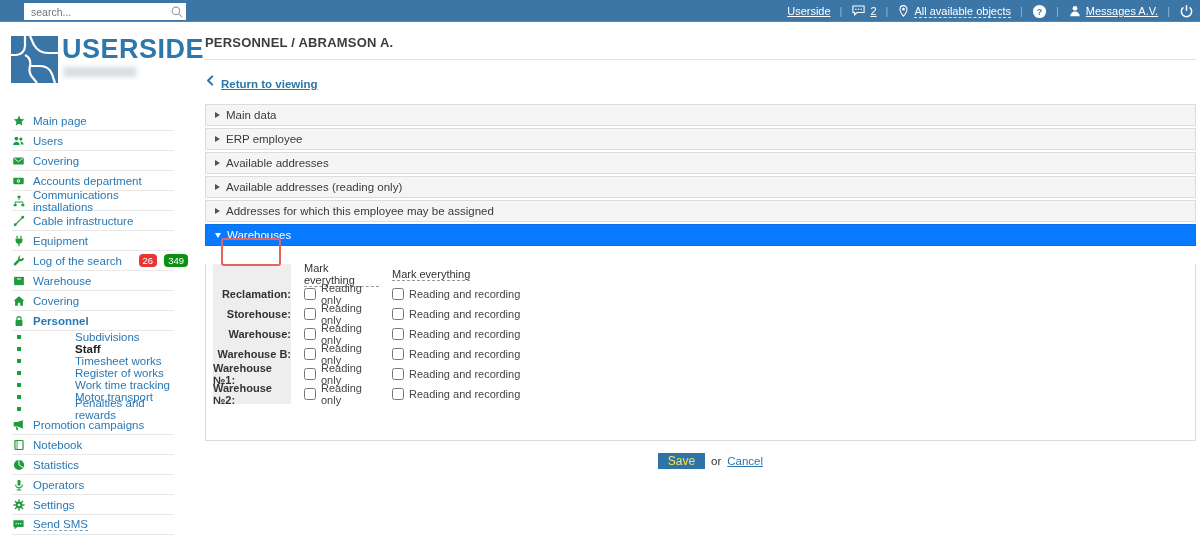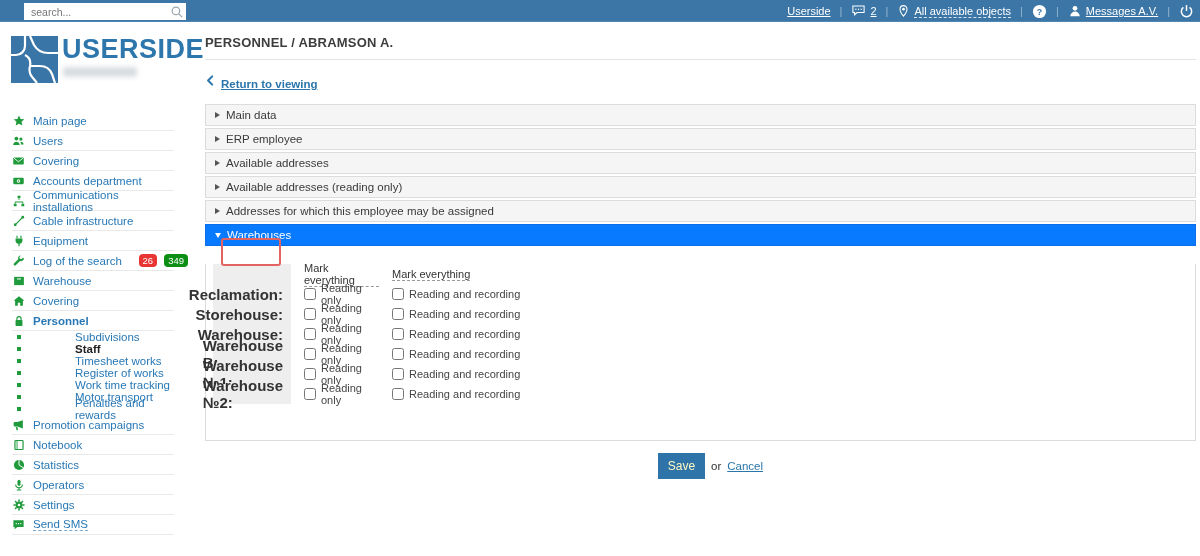--- a/index.html
+++ b/index.html
@@ -56,28 +56,28 @@
     border-left:5px solid #555; margin-right:6px; }
   .acc.open { background:#077aff; border-color:#0a6fe8; color:#fff;text-align:right; }
   .tri-d { width:0; height:0; border-left:3.5px solid transparent; border-right:3.5px solid transparent;
     border-top:5px solid #fff; margin-right:6px; }
   .panel { border:1px solid #dcdcdc; border-top:none; height:177px; background:#fff; }
   .annotation { position:absolute; left:16px; top:216px; width:60px; height:28px;
     border:2px solid #e2635f; border-radius:3px; z-index:6; pointer-events:none; }
 
   .wh-table { margin:18px 0 0 7px; display:grid; grid-template-columns:78px 88px 170px; }
   .wh-cell { height:20px; display:flex; align-items:center; }
-  .lbl-cell { background:#eee; justify-content:flex-end; padding-right:8px;
-    font-size:15px; font-weight:bold; color:#333; }
+  .lbl-cell { background:#eee; justify-content:flex-end; padding-right:0;
+    font-size:11px; font-weight:bold; color:#333; }
   .chk-cell { padding-left:3px; font-size:11px; color:#444;margin-left:10px; }
   .chk-cell input { width:12px; height:12px; margin:0 5px 0 0; cursor:pointer; }
   .mark-link { font-size:11px; color:#333; border-bottom:1px dashed #999; cursor:pointer; }
 
   .save-row { margin-top:12px; padding-left:453px; display:flex; align-items:center; gap:6px; }
-  .save-btn { width:47px; height:26px; background:#2e74a8; color:#fef9c3; border:none;
+  .save-btn { width:47px; height:16px; background:#2e74a8; color:#fde047; border:none;
     font-size:12px; cursor:pointer; font-family:"Liberation Sans", sans-serif; }
   .or-txt { font-size:11.5px; color:#333; }
   .cancel { font-size:11.5px; color:#2a76ab; text-decoration:underline; cursor:pointer; }
 </style>
 </head>
 <body>
 
 <div class="topbar">
   <div class="searchbox">
     <input type="text" placeholder="search..." style="">

